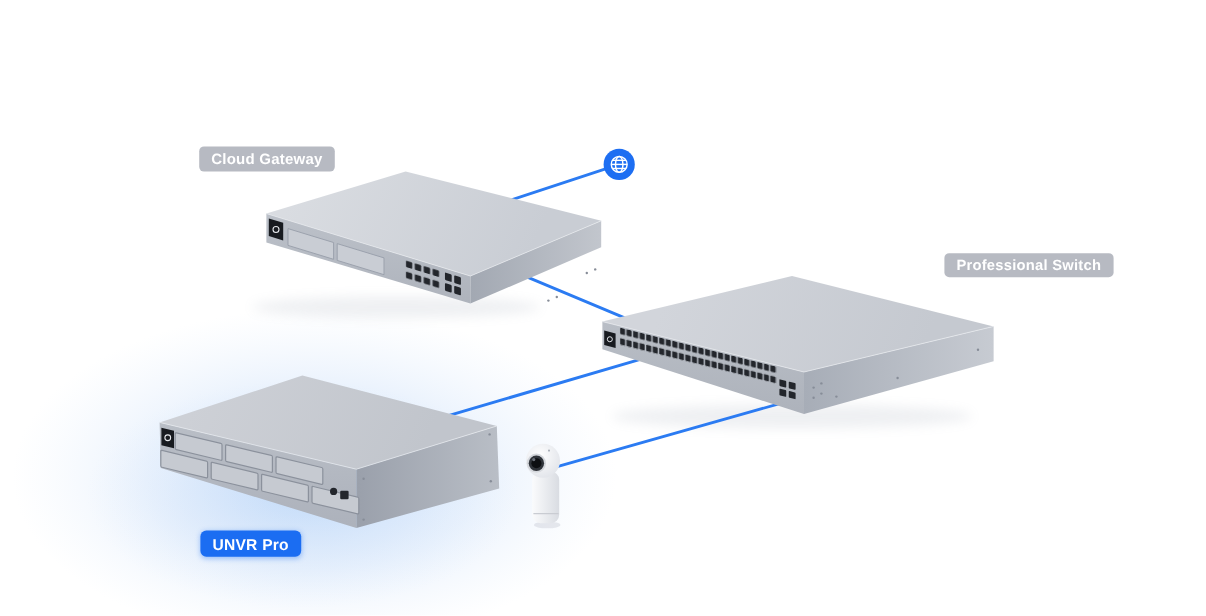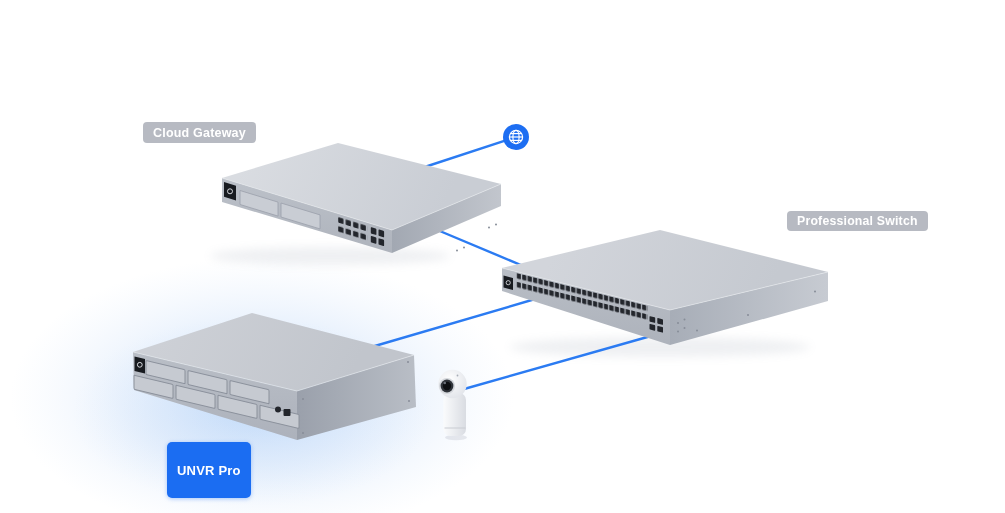--- a/index.html
+++ b/index.html
@@ -11,24 +11,24 @@
   .badge{
     position:absolute;display:inline-flex;align-items:center;justify-content:center;
     color:#ffffff;white-space:nowrap;z-index:5;letter-spacing:.2px;
   }
   .badge.gray{
     background:rgba(177,181,189,.93);border-radius:4px;height:21px;
     padding:0 10px;font-size:12.5px;font-weight:600;
   }
   .badge.blue{
     background:#1b6df2;border-radius:5px;height:22px;
-    padding:17px 10px;font-size:13px;font-weight:700;
+    padding:0 10px;font-size:13px;font-weight:700;
     box-shadow:0 1px 4px rgba(27,109,242,.35);
   }
-  #lbl-gateway{left:143px;top:122px;}
+  #lbl-gateway{left:166px;top:122px;}
   #lbl-switch{left:752px;top:211px;height:20px;font-size:12.3px;margin-left:35px;}
   #lbl-unvr{left:167px;top:442px;}
 </style>
 </head>
 <body>
 
 <div class="canvas">
 
 <svg width="1005" height="513" viewBox="0 0 1005 513">
   <defs>

